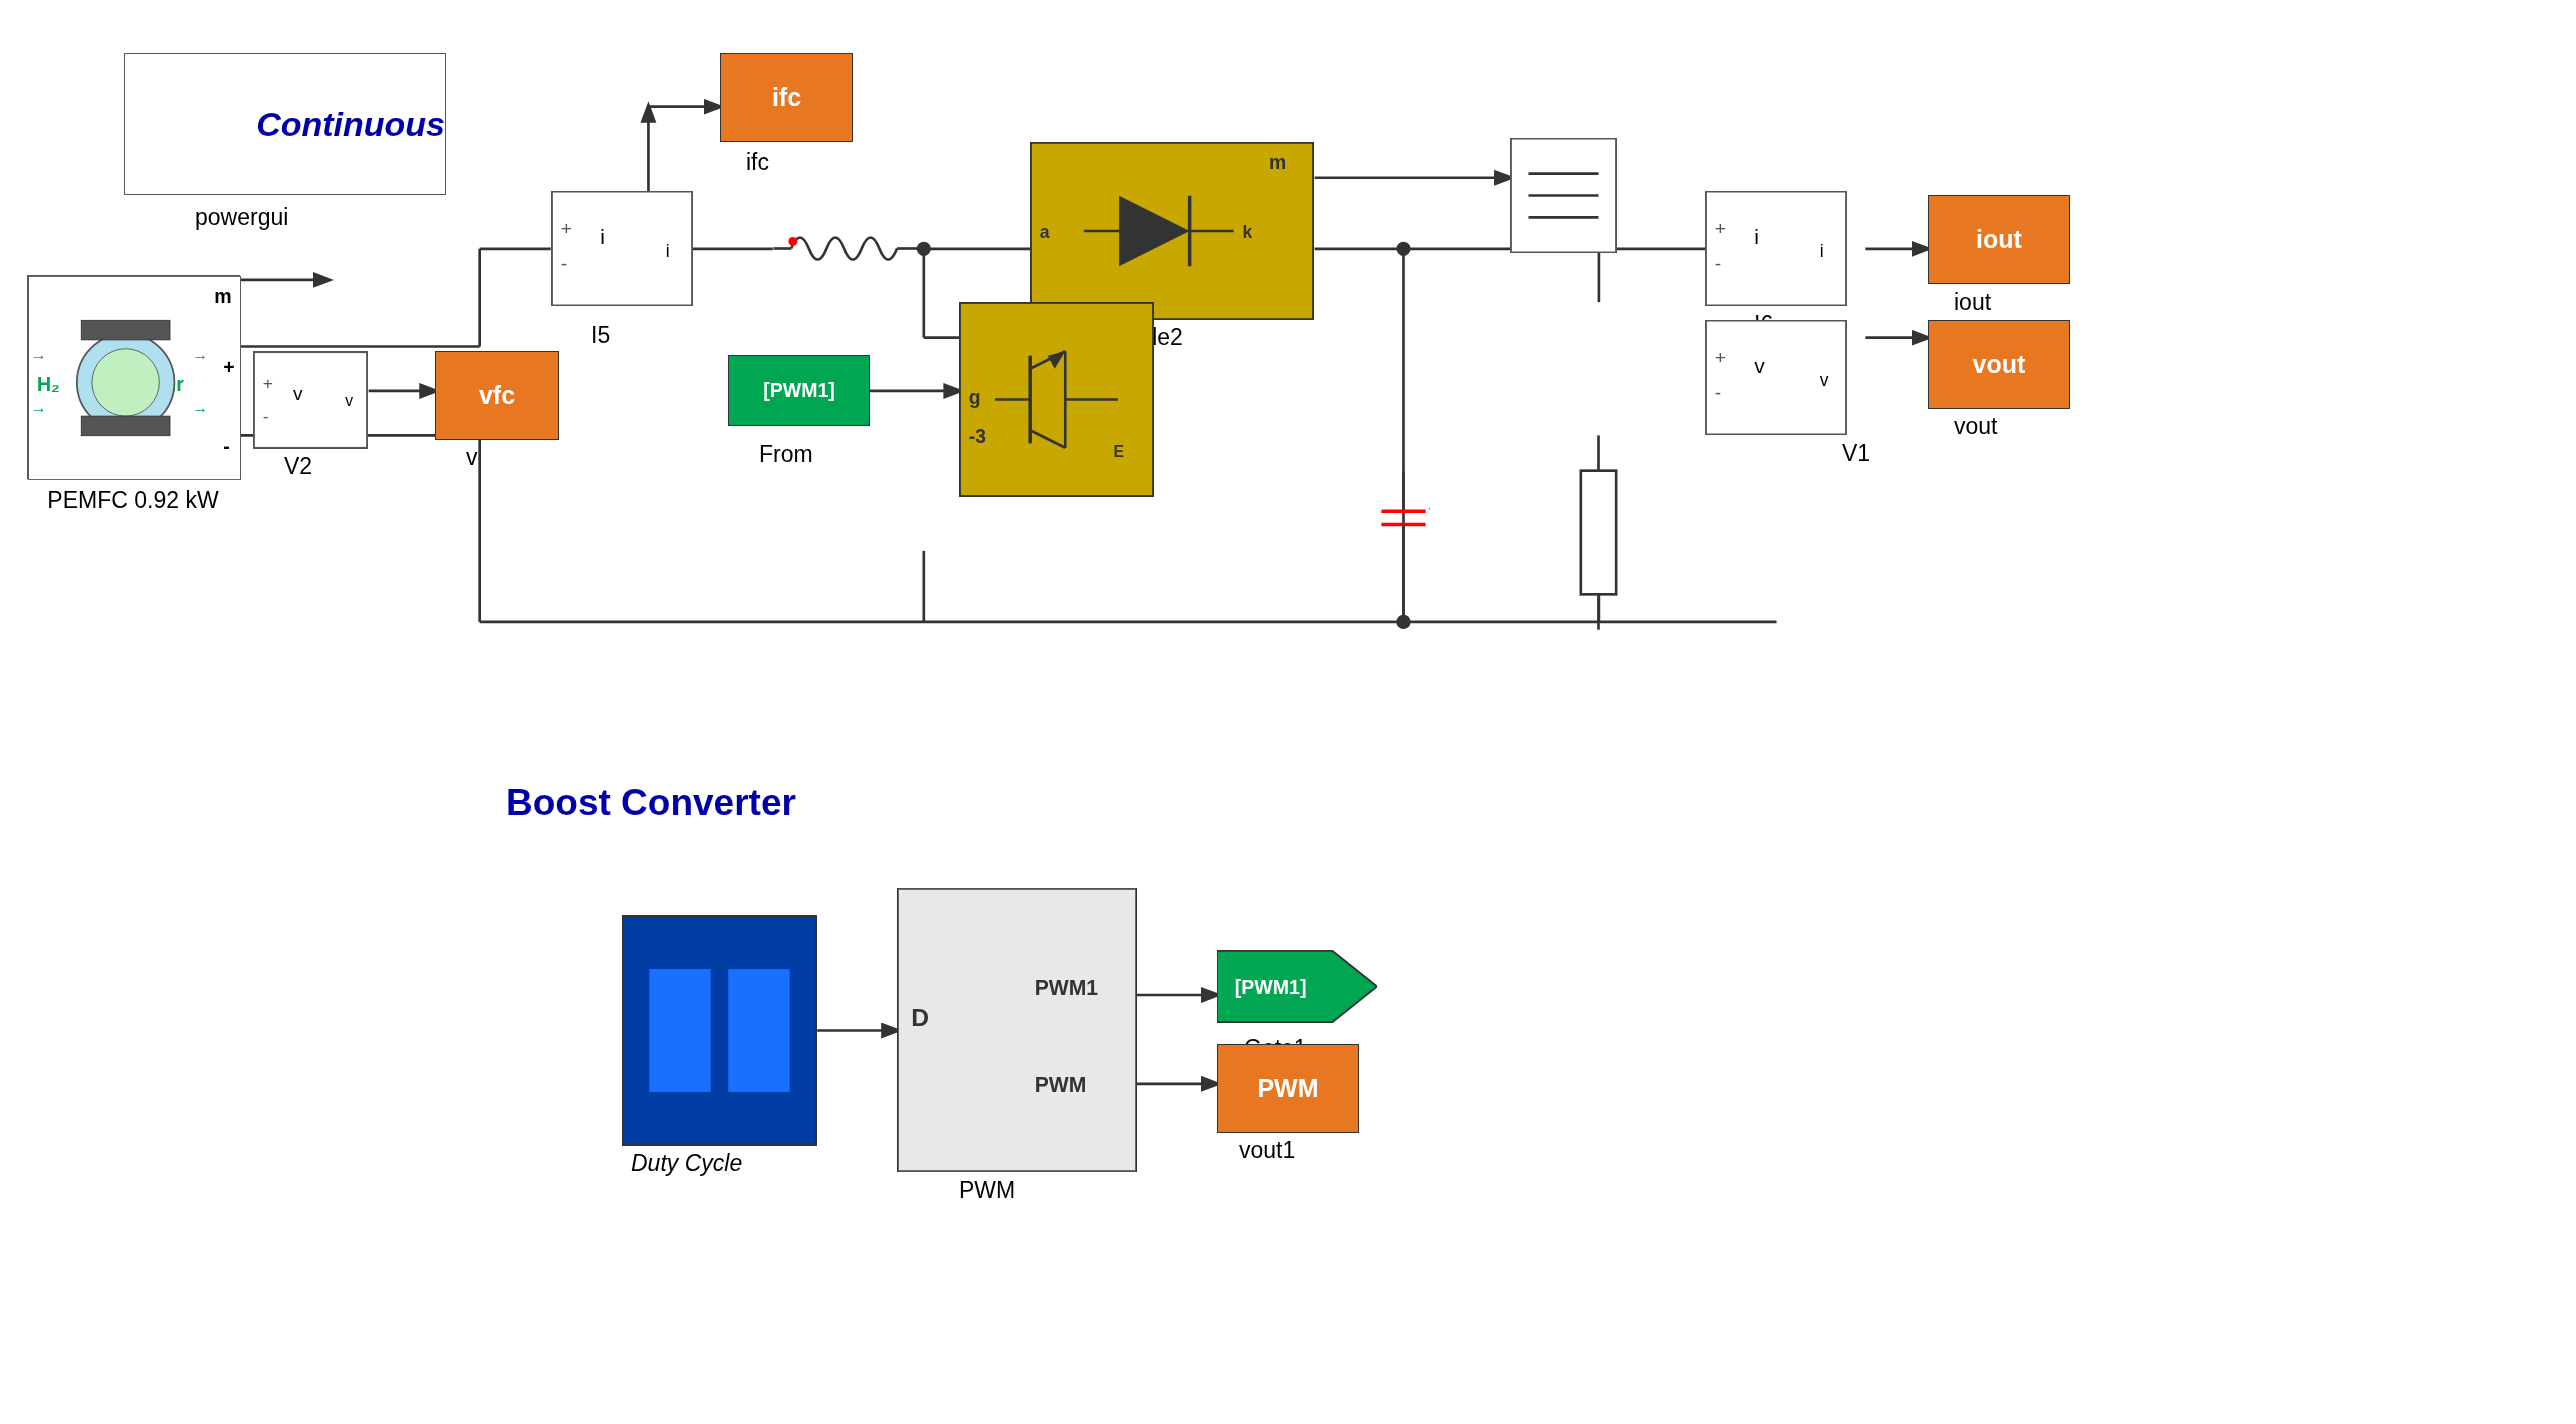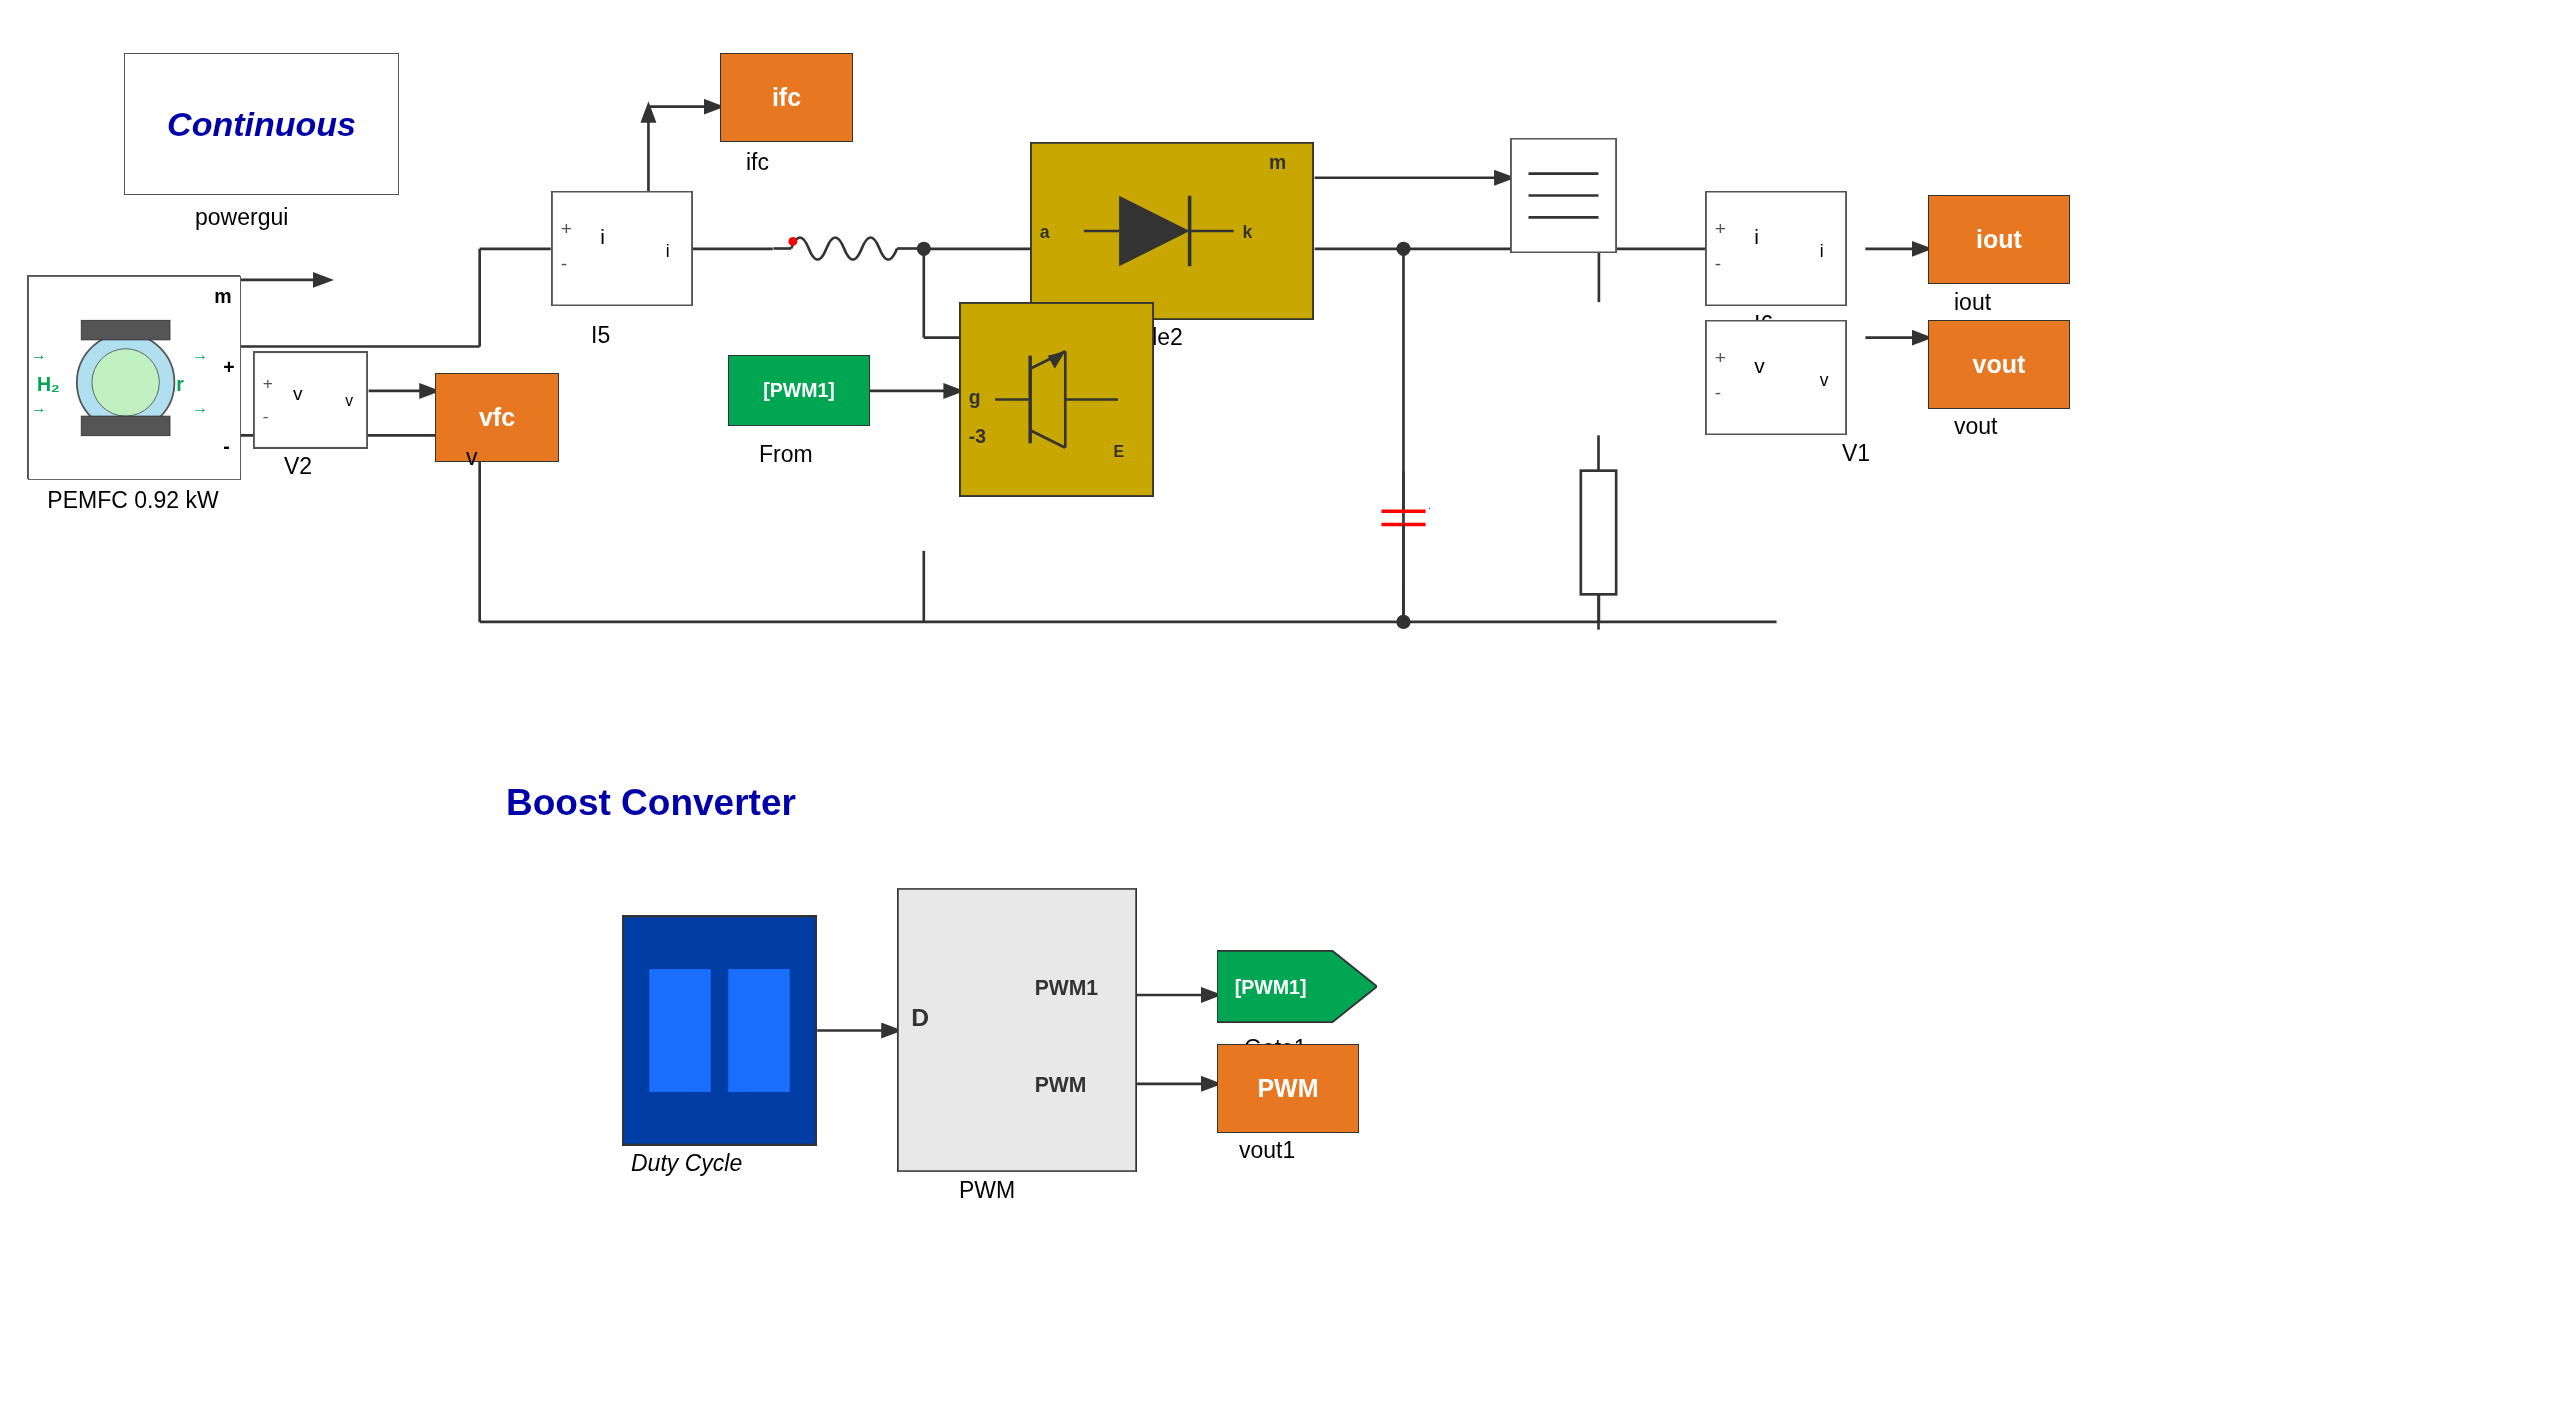--- a/index.html
+++ b/index.html
@@ -181,21 +181,21 @@
     <line x1="1280" y1="1120" x2="1370" y2="1120" stroke="#333" stroke-width="3" marker-end="url(#arrow)"></line>
 
     <line x1="1280" y1="1220" x2="1370" y2="1220" stroke="#333" stroke-width="3" marker-end="url(#arrow)"></line>
 
     <line x1="1480" y1="200" x2="1700" y2="200" stroke="#333" stroke-width="3" marker-end="url(#arrow)"></line>
 
     <line x1="265" y1="315" x2="370" y2="315" stroke="#333" stroke-width="3" marker-end="url(#arrow)"></line>
 
   </svg>
 
-  <div class="continuous-box" style="left:124px; top:53px; width:275px; height:142px;">
+  <div class="continuous-box" style="left:124px; top:53px; width:322px; height:142px;justify-content:flex-end;">
     <span class="continuous-text">Continuous</span>
   </div>
   <div class="block-label" style="left:195px; top:204px;">powergui</div>
 
   <div class="pemfc-block" style="left:27px; top:275px; width:213px; height:204px;">
     
     <svg width="213" height="204" viewBox="0 0 240 230" xmlns="http://www.w3.org/2000/svg">
 
       <rect width="240" height="230" fill="white" stroke="#555" stroke-width="2"></rect>
 
@@ -354,21 +354,21 @@
     <svg width="115" height="98" viewBox="0 0 130 110" style="font-size:24px">
       <rect width="130" height="110" fill="white" stroke="#555" stroke-width="2"></rect>
       <text x="10" y="42" font-size="20" fill="#555">+</text>
       <text x="10" y="80" font-size="20" fill="#555">-</text>
       <text x="45" y="55" font-size="22" fill="#000">v</text>
       <text x="105" y="62" font-size="18" fill="#000">v</text>
     </svg>
   </div>
   <div class="block-label" style="left:284px; top:453px;">V2</div>
 
-  <div class="block block-orange" style="left:435px; top:351px; width:124px; height:89px;margin-top:22px;">
+  <div class="block block-orange" style="left:435px; top:351px; width:124px; height:89px;">
     <span>vfc</span>
   </div>
   <div class="block-label" style="left:466px; top:444px;">v</div>
 
   <div class="block-label-blue" style="left:497px; top:782px; font-size:37px;">Boost Converter</div>
 
   <div class="block block-blue" style="left:622px; top:915px; width:195px; height:231px;">
     <svg width="195" height="231" viewBox="0 0 220 260">
       <rect width="220" height="260" fill="#003DA5" stroke="#333" stroke-width="2"></rect>
 

